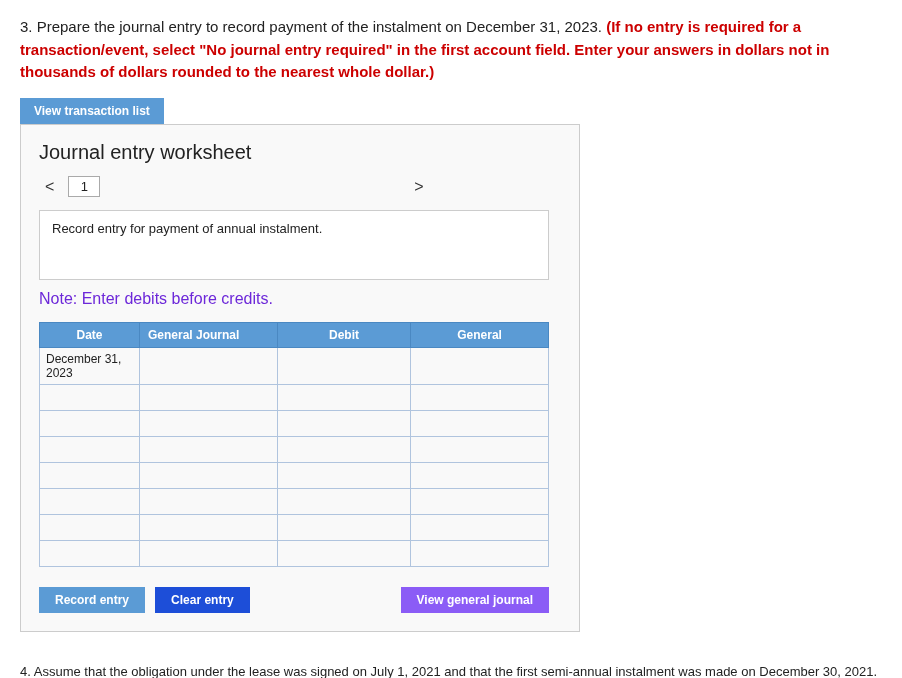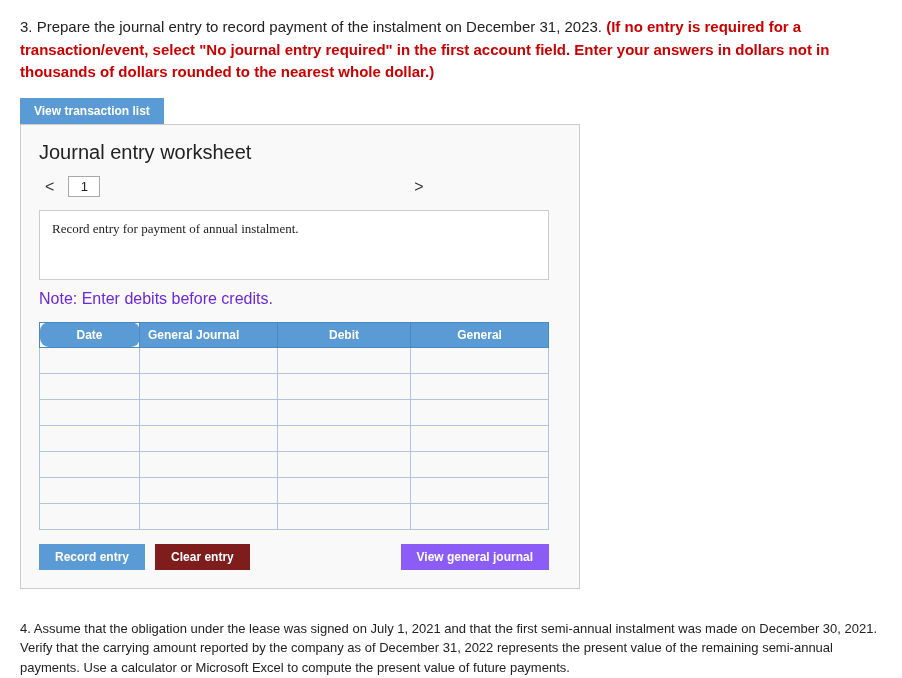--- a/index.html
+++ b/index.html
@@ -75,21 +75,20 @@
       margin-left: 300px;
     }
     .entry-description {
       border: 1px solid #ccc;
       background: #fff;
       padding: 10px 12px;
       min-height: 70px;
       font-size: 13px;
       margin-bottom: 10px;
       max-width: 510px;
-      font-family: Liberation Serif, serif;
     }
     .note-text {
       color: #6d28d9;
       font-size: 16px;
       margin-bottom: 14px;
     }
     .journal-table {
       width: 100%;
       border-collapse: collapse;
       max-width: 510px;
@@ -98,21 +97,20 @@
       background: #5b9bd5;
       color: #fff;
       font-size: 12px;
       font-weight: bold;
       border: 1px solid #4a88c2;
       padding: 5px 8px;
     }
     .journal-table thead tr th:first-child {
       text-align: center;
       width: 100px;
-      border-radius: 9px;
     }
     .journal-table thead tr th:nth-child(2) {
       text-align: left;
     }
     .journal-table tbody tr td {
       border: 1px solid #b0c4de;
       padding: 4px 6px;
       height: 26px;
       vertical-align: middle;
     }
@@ -128,35 +126,35 @@
       background: transparent;
       padding: 0 2px;
     }
     .date-cell {
       font-size: 12px;
       color: #222;
     }
     .button-row {
       display: flex;
       gap: 10px;
-      margin-top: 14px;
+      margin-top: 20px;
       max-width: 510px;
       align-items: center;
     }
     .btn-record {
       background: #5b9bd5;
       color: #fff;
       border: none;
       padding: 6px 16px;
       font-size: 12px;
       font-weight: bold;
       cursor: pointer;
     }
     .btn-clear {
-      background: #7f1d1d;
+      background: #1d4ed8;
       color: #fff;
       border: none;
       padding: 6px 16px;
       font-size: 12px;
       font-weight: bold;
       cursor: pointer;
     }
     .btn-view-journal {
       background: #8b5cf6;
       color: #fff;
@@ -203,20 +201,27 @@
   <table class="journal-table">
     <thead>
       <tr>
         <th>Date</th>
         <th>General Journal</th>
         <th>Debit</th>
         <th>General</th>
       </tr>
     </thead>
     <tbody id="journal-tbody">
+    <tr>
+          <td class="date-cell" style="white-space: pre-line;">December 31,
+2023</td>
+          <td><input type="text" style=""></td>
+          <td><input type="text" style=""></td>
+          <td><input type="text" style=""></td>
+        </tr>
         <tr>
           <td class="date-cell"></td>
           <td><input type="text" style=""></td>
           <td><input type="text" style=""></td>
           <td><input type="text" style=""></td>
         </tr>
         <tr>
           <td class="date-cell"></td>
           <td><input type="text" style=""></td>
           <td><input type="text" style=""></td>

